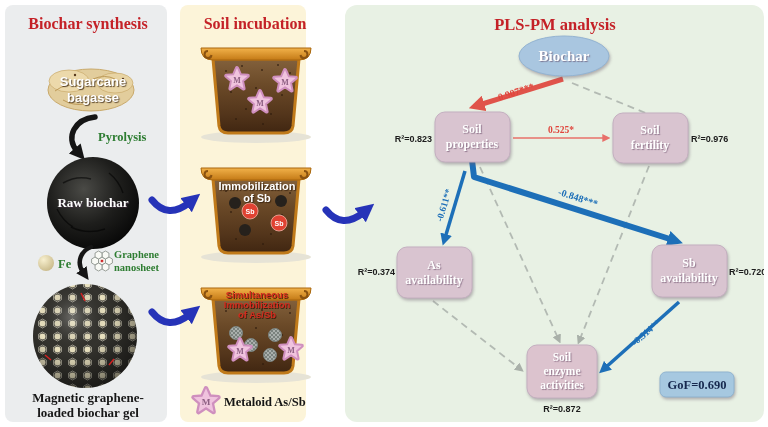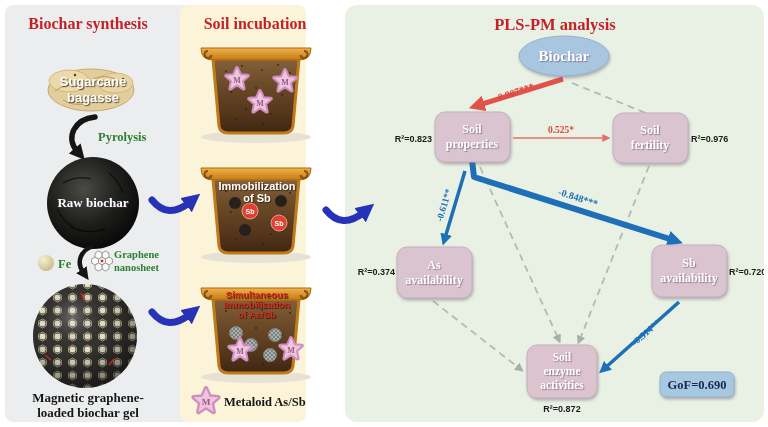--- a/index.html
+++ b/index.html
@@ -1,19 +1,19 @@
 <!DOCTYPE html>
 <html><head>
 <meta charset="utf-8">
 <style>
   html,body{margin:0;padding:0;background:#fff;}
   .stage{position:relative;width:768px;height:427px;background:#ffffff;overflow:hidden;
          font-family:"Liberation Sans",sans-serif;}
   .panel{position:absolute;top:5px;height:417px;border-radius:8px;}
-  #panel-synthesis{left:5px;width:162px;background:#ebedee;padding-left:28px;}
+  #panel-synthesis{left:5px;width:162px;background:#ebedee;}
   #panel-incubation{left:180px;width:126px;background:#fcf4d9;}
   #panel-plspm{left:345px;width:419px;background:#e8f1e4;border-radius:12px;}
   svg{position:absolute;left:0;top:0;}
   .jump{position:absolute;}
   text{font-family:"Liberation Serif",serif;}
   .t-title{font-weight:bold;font-size:16px;fill:#c42127;}
   .t-white-sans{font-family:"Liberation Sans",sans-serif;font-weight:bold;fill:#ffffff;
       text-shadow:1px 1.2px 1px rgba(45,25,8,0.75);}
   .t-white-serif{font-weight:bold;fill:#ffffff;text-shadow:1px 1.2px 1px rgba(70,45,70,0.6);}
   .t-green{font-weight:bold;fill:#2e7d32;}

